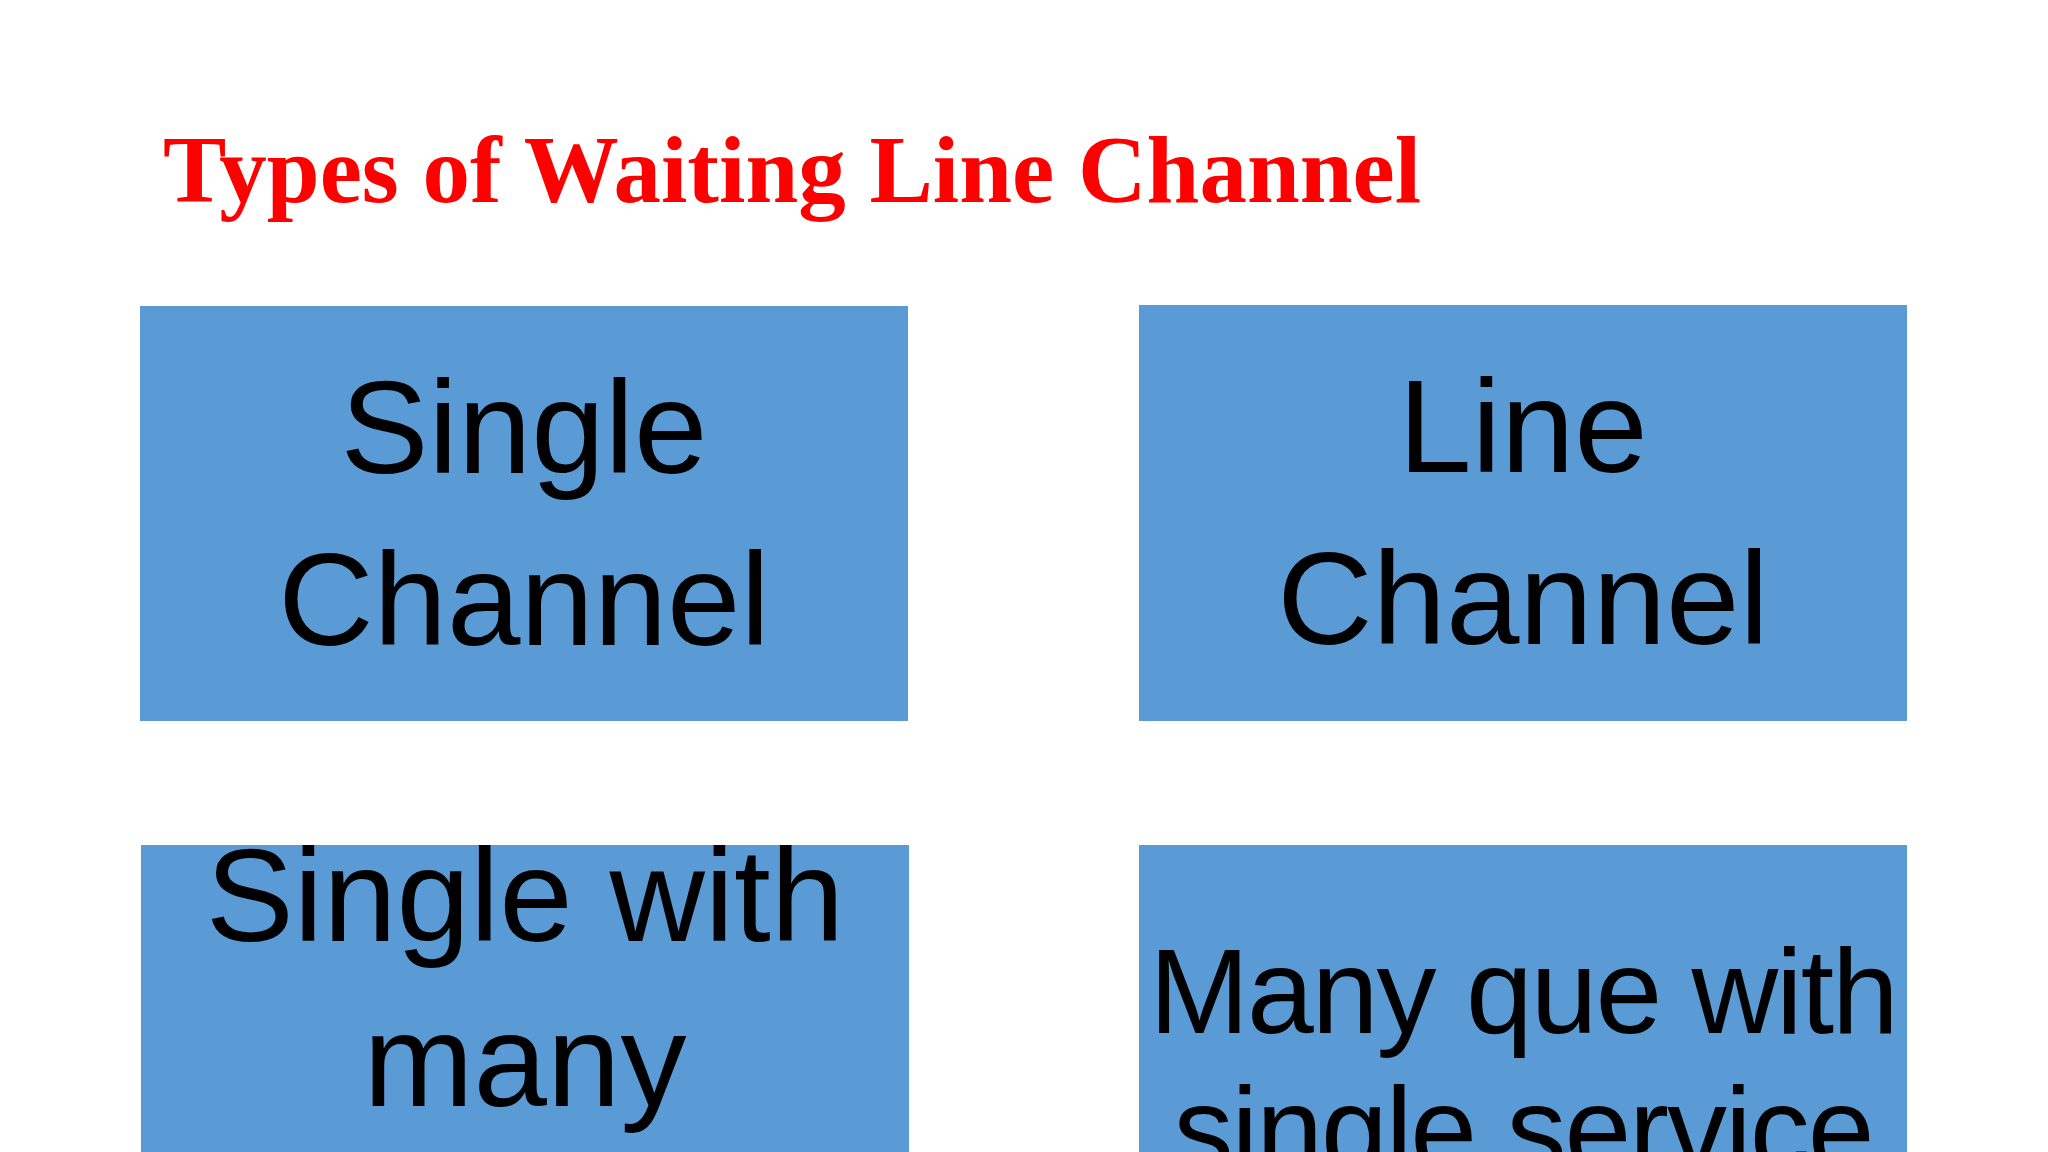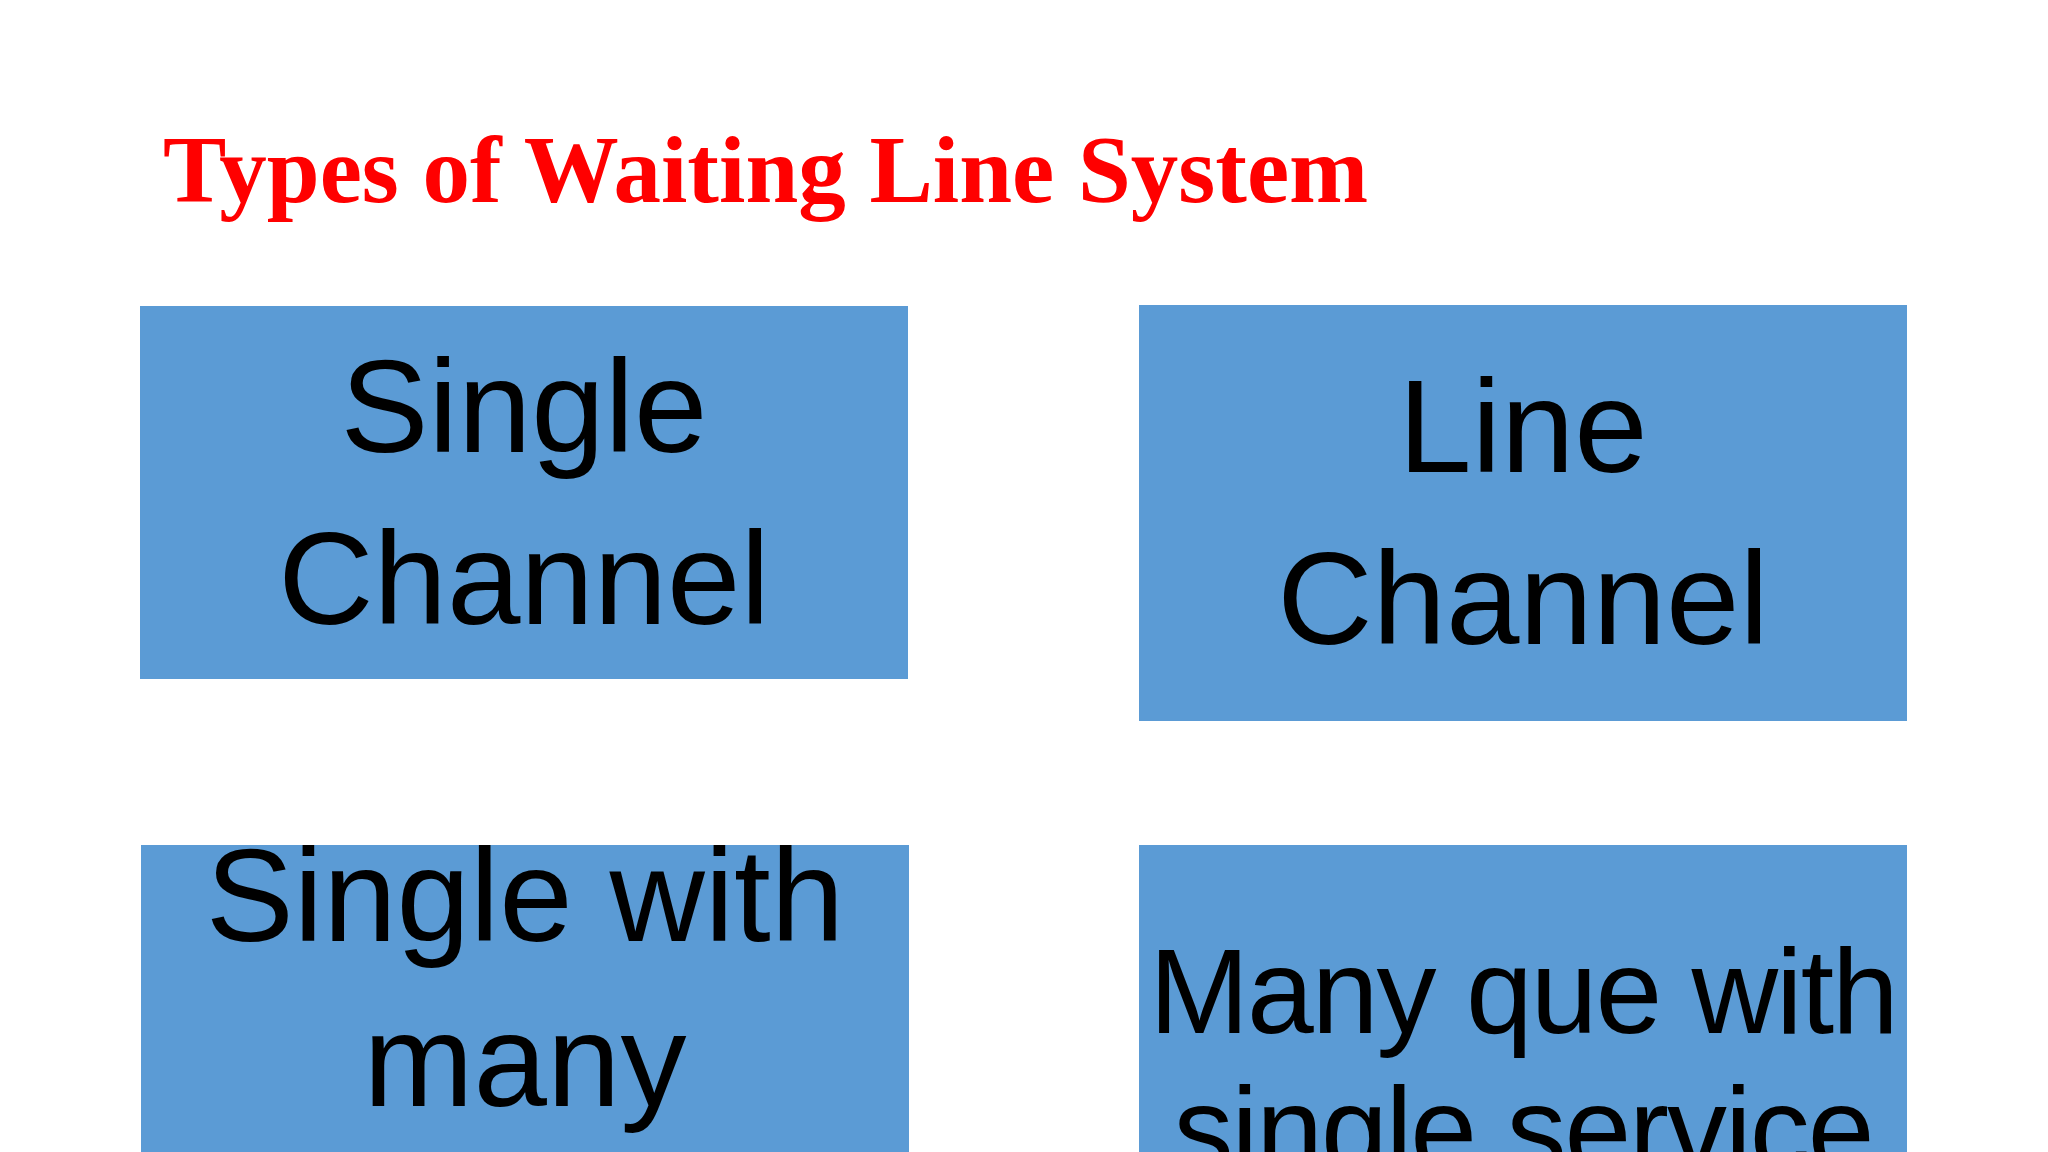--- a/index.html
+++ b/index.html
@@ -33,38 +33,38 @@
     align-items: center;
     justify-content: center;
     text-align: center;
   }
   .qbox-label {
     color: #000000;
     white-space: pre-line;
     font-family: "Liberation Sans", sans-serif;
   }
   
-  .qbox.b1 { left: 140px; top: 306px; width: 768px; height: 373px; }
+  .qbox.b1 { left: 140px; top: 306px; width: 768px; height: 415px; }
   .qbox.b1 .qbox-label { font-size: 132px; line-height: 1.3; }
   
   .qbox.b2 { left: 1139px; top: 305px; width: 768px; height: 416px; }
   .qbox.b2 .qbox-label { font-size: 132px; line-height: 1.3; }
   
   .qbox.b3 { left: 141px; top: 845px; width: 768px; height: 430px; }
   .qbox.b3 .qbox-label { font-size: 132px; line-height: 1.25; }
   
   .qbox.b4 { left: 1139px; top: 845px; width: 768px; height: 430px; }
   .qbox.b4 .qbox-label { font-size: 120px; line-height: 1.15; letter-spacing: -2px; }
 </style>
 </head>
 <body>
 
 <div class="stage">
 
-  <div class="slide-title">Types of Waiting Line System</div>
+  <div class="slide-title">Types of Waiting Line Channel</div>
 
   <div class="qbox b1">
     <div class="qbox-label">Single
 Channel</div>
   </div>
 
   <div class="qbox b2">
     <div class="qbox-label">Line
 Channel</div>
   </div>

